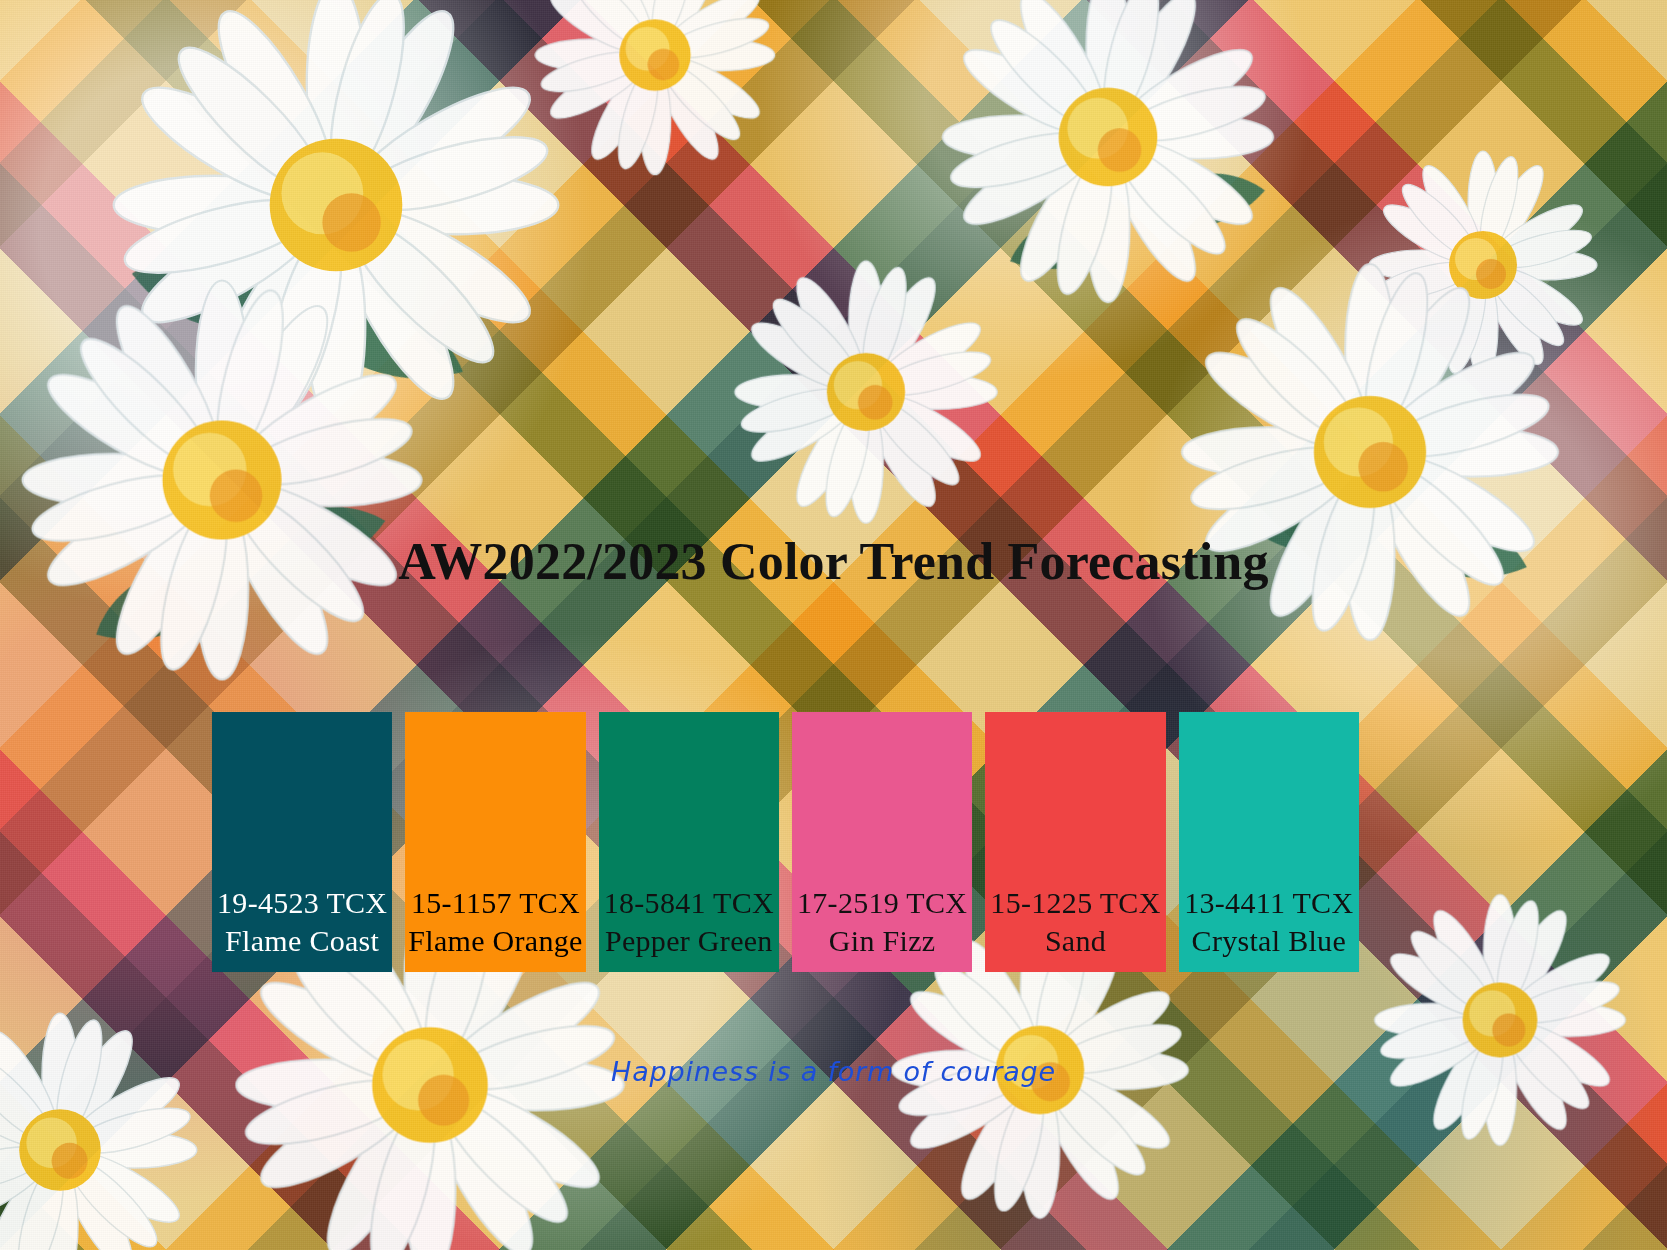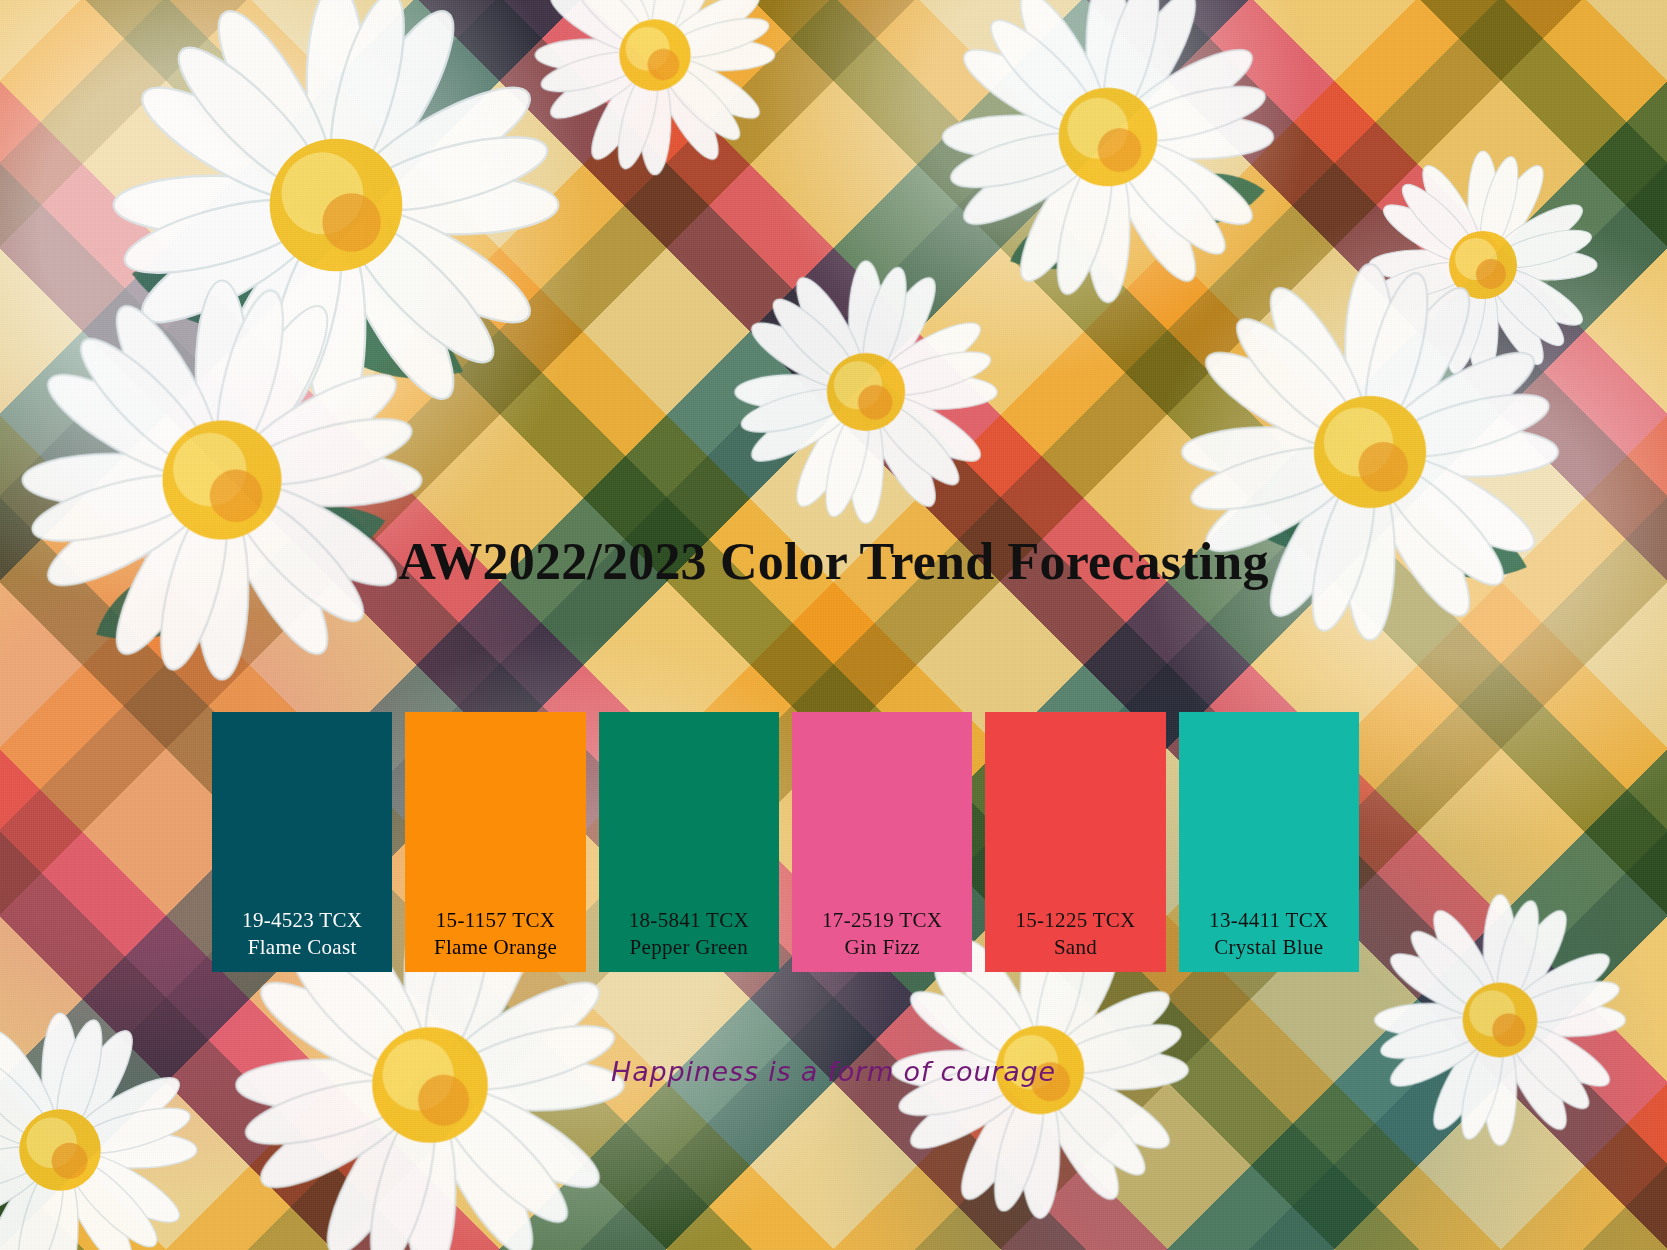--- a/index.html
+++ b/index.html
@@ -107,21 +107,21 @@
     display: flex;
     flex-direction: column;
     align-items: center;
     justify-content: flex-end;
     padding-bottom: 12px;
     box-sizing: border-box;
   }
   .swatch .code,
   .swatch .name {
     font-family: "Liberation Serif", "DejaVu Serif", serif;
-    font-size: 21px;
+    font-size: 30px;
     line-height: 1.26;
     letter-spacing: 0.3px;
     white-space: nowrap;
   }
 
   
   #tagline {
     position: absolute;
     left: 0;
     right: 0;
@@ -234,15 +234,15 @@
       <div class="name">Sand</div>
     </div>
 
     <div class="swatch" style="background-color: #14b8a6; color: rgb(17, 17, 17);">
       <div class="code">13-4411 TCX</div>
       <div class="name">Crystal Blue</div>
     </div>
 
   </div>
 
-  <div id="tagline" style="color: #701a75; font-style: italic;">Happiness is a form of courage</div>
+  <div id="tagline" style="color: #1d4ed8; font-style: italic;">Happiness is a form of courage</div>
 
 </div>
 
 </body></html>

